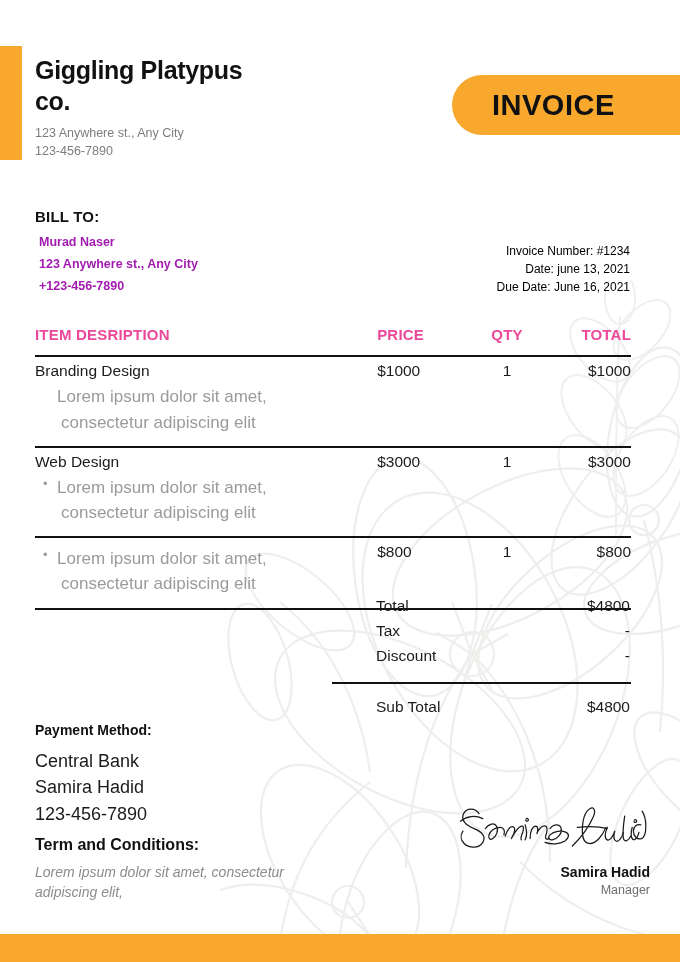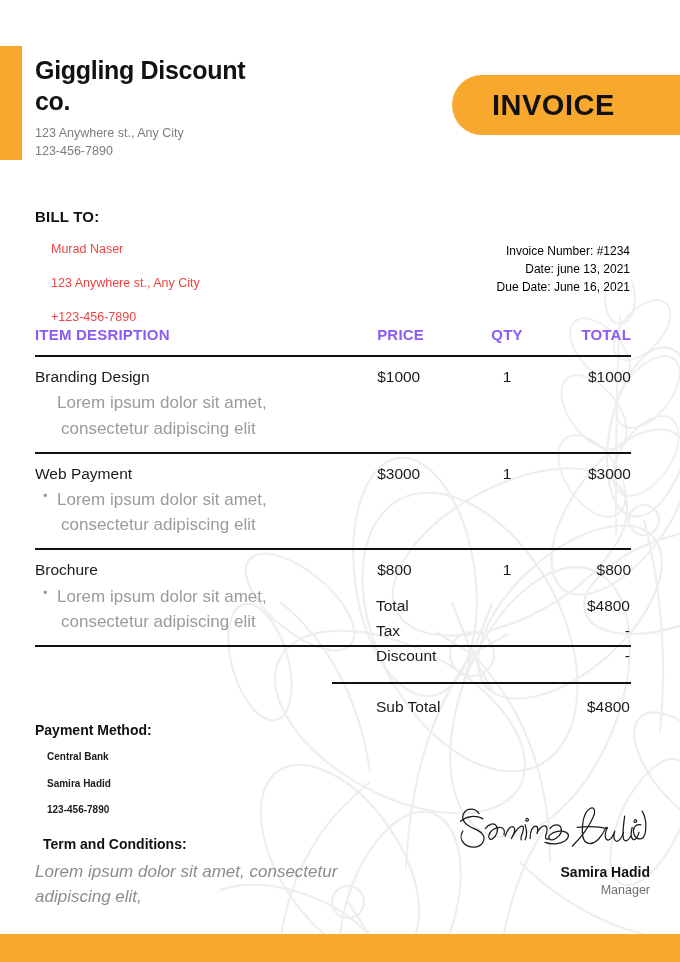--- a/index.html
+++ b/index.html
@@ -105,24 +105,24 @@
   }
   #billto-title {
     font-size: 15px;
     font-weight: bold;
     color: #111111;
     letter-spacing: 0.2px;
     margin: 0 0 9px 0;
   }
   .billto-line {
     font-size: 12.5px;
-    font-weight: normal;
-    color: #ef4444;
+    font-weight: bold;
+    color: #a21caf;
     line-height: 1.42;
-    margin: 16px;
+    margin: 4px;
   }
 
   #meta-block {
     position: absolute;
     right: 50px;
     top: 242px;
     text-align: right;
     z-index: 3;
   }
   .meta-line {
@@ -145,36 +145,36 @@
     align-items: flex-start;
   }
   .col-desc  { width: 340px; }
   .col-price { width: 100px; text-align: left; padding-left: 5px; }
   .col-qty   { width: 62px;  text-align: center; }
   .col-total { width: 94px;  text-align: right; }
 
   #table-head {
     font-size: 15px;
     font-weight: bold;
-    color: #8b5cf6;
+    color: #ec4899;
     letter-spacing: 0.2px;
     padding-bottom: 12px;
     align-items: flex-end;
   }
   #table-head .col-price { padding-left: 5px; }
   #table-head .col-qty   { text-align: center; }
   #table-head .col-total { text-align: right; }
 
   .rule {
     height: 2px;
     background: #111111;
     width: 100%;
   }
 
-  .item-row { padding-top: 10px; padding-bottom: 11px; }
+  .item-row { padding-top: 4px; padding-bottom: 11px; }
   .item-name {
     font-size: 15.5px;
     color: #1b1b1b;
     line-height: 1.25;
     margin: 0;
   }
   .item-sub {
     font-size: 17px;
     color: #9b9b9b;
     line-height: 1.42;
@@ -228,42 +228,42 @@
     top: 722px;
     z-index: 3;
   }
   #payment-title {
     font-size: 14px;
     font-weight: bold;
     color: #111111;
     margin: 0 8px 10px 0;
   }
   .payment-line {
-    font-size: 10px;
-    font-weight: bold;
+    font-size: 18px;
+    font-weight: normal;
     color: #1b1b1b;
     line-height: 1.46;
-    margin: 12px;
+    margin: 0;
   }
 
   #terms-block {
     position: absolute;
     left: 35px;
     top: 836px;
     width: 310px;
     z-index: 3;
   }
   #terms-title {
+    font-size: 16px;
+    font-weight: bold;
+    color: #111111;
+    margin: 0 0 8px 0;
+  }
+  #terms-text {
     font-size: 14px;
-    font-weight: bold;
-    color: #111111;
-    margin: 0 0 8px 8px;
-  }
-  #terms-text {
-    font-size: 17px;
     font-style: italic;
     color: #8c8c8c;
     line-height: 1.46;
     margin: 0;
   }
 
   
   #signature-block {
     position: absolute;
     right: 30px;
@@ -346,21 +346,21 @@
     <ellipse cx="74" cy="132" rx="24" ry="43" transform="rotate(-38 74 132)"></ellipse>
     <ellipse cx="128" cy="112" rx="23" ry="42" transform="rotate(38 128 112)"></ellipse>
     <ellipse cx="80" cy="70" rx="21" ry="38" transform="rotate(-42 80 70)"></ellipse>
     <ellipse cx="122" cy="50" rx="20" ry="36" transform="rotate(42 122 50)"></ellipse>
     <ellipse cx="100" cy="18" rx="15" ry="26"></ellipse>
   </svg>
 
   <div id="accent-bar"></div>
 
   <div id="company-block">
-    <h1 id="company-name">Giggling Discount co.</h1>
+    <h1 id="company-name">Giggling Platypus co.</h1>
     <div id="company-addr-wrap">
       <p class="company-addr">123 Anywhere st., Any City</p>
       <p class="company-addr">123-456-7890</p>
     </div>
   </div>
 
   <div id="invoice-pill">
     <span id="invoice-pill-label">INVOICE</span>
   </div>
 
@@ -394,33 +394,32 @@
         <p class="item-sub" style="padding-left:26px;margin-top:1px">consectetur adipiscing elit</p>
       </div>
       <div class="col-price item-money">$1000</div>
       <div class="col-qty item-money">1</div>
       <div class="col-total item-money">$1000</div>
     </div>
     <div class="rule"></div>
 
     <div class="row item-row">
       <div class="col-desc">
-        <p class="item-name">Web Payment</p>
+        <p class="item-name">Web Design</p>
         <p class="item-sub bulleted">Lorem ipsum dolor sit amet,</p>
         <p class="item-sub" style="padding-left:26px;margin-top:1px">consectetur adipiscing elit</p>
       </div>
       <div class="col-price item-money">$3000</div>
       <div class="col-qty item-money">1</div>
       <div class="col-total item-money">$3000</div>
     </div>
     <div class="rule"></div>
 
     <div class="row item-row">
       <div class="col-desc">
-        <p class="item-name">Brochure</p>
         <p class="item-sub bulleted">Lorem ipsum dolor sit amet,</p>
         <p class="item-sub" style="padding-left:26px;margin-top:1px">consectetur adipiscing elit</p>
       </div>
       <div class="col-price item-money">$800</div>
       <div class="col-qty item-money">1</div>
       <div class="col-total item-money">$800</div>
     </div>
     <div class="rule"></div>
 
   </div>

